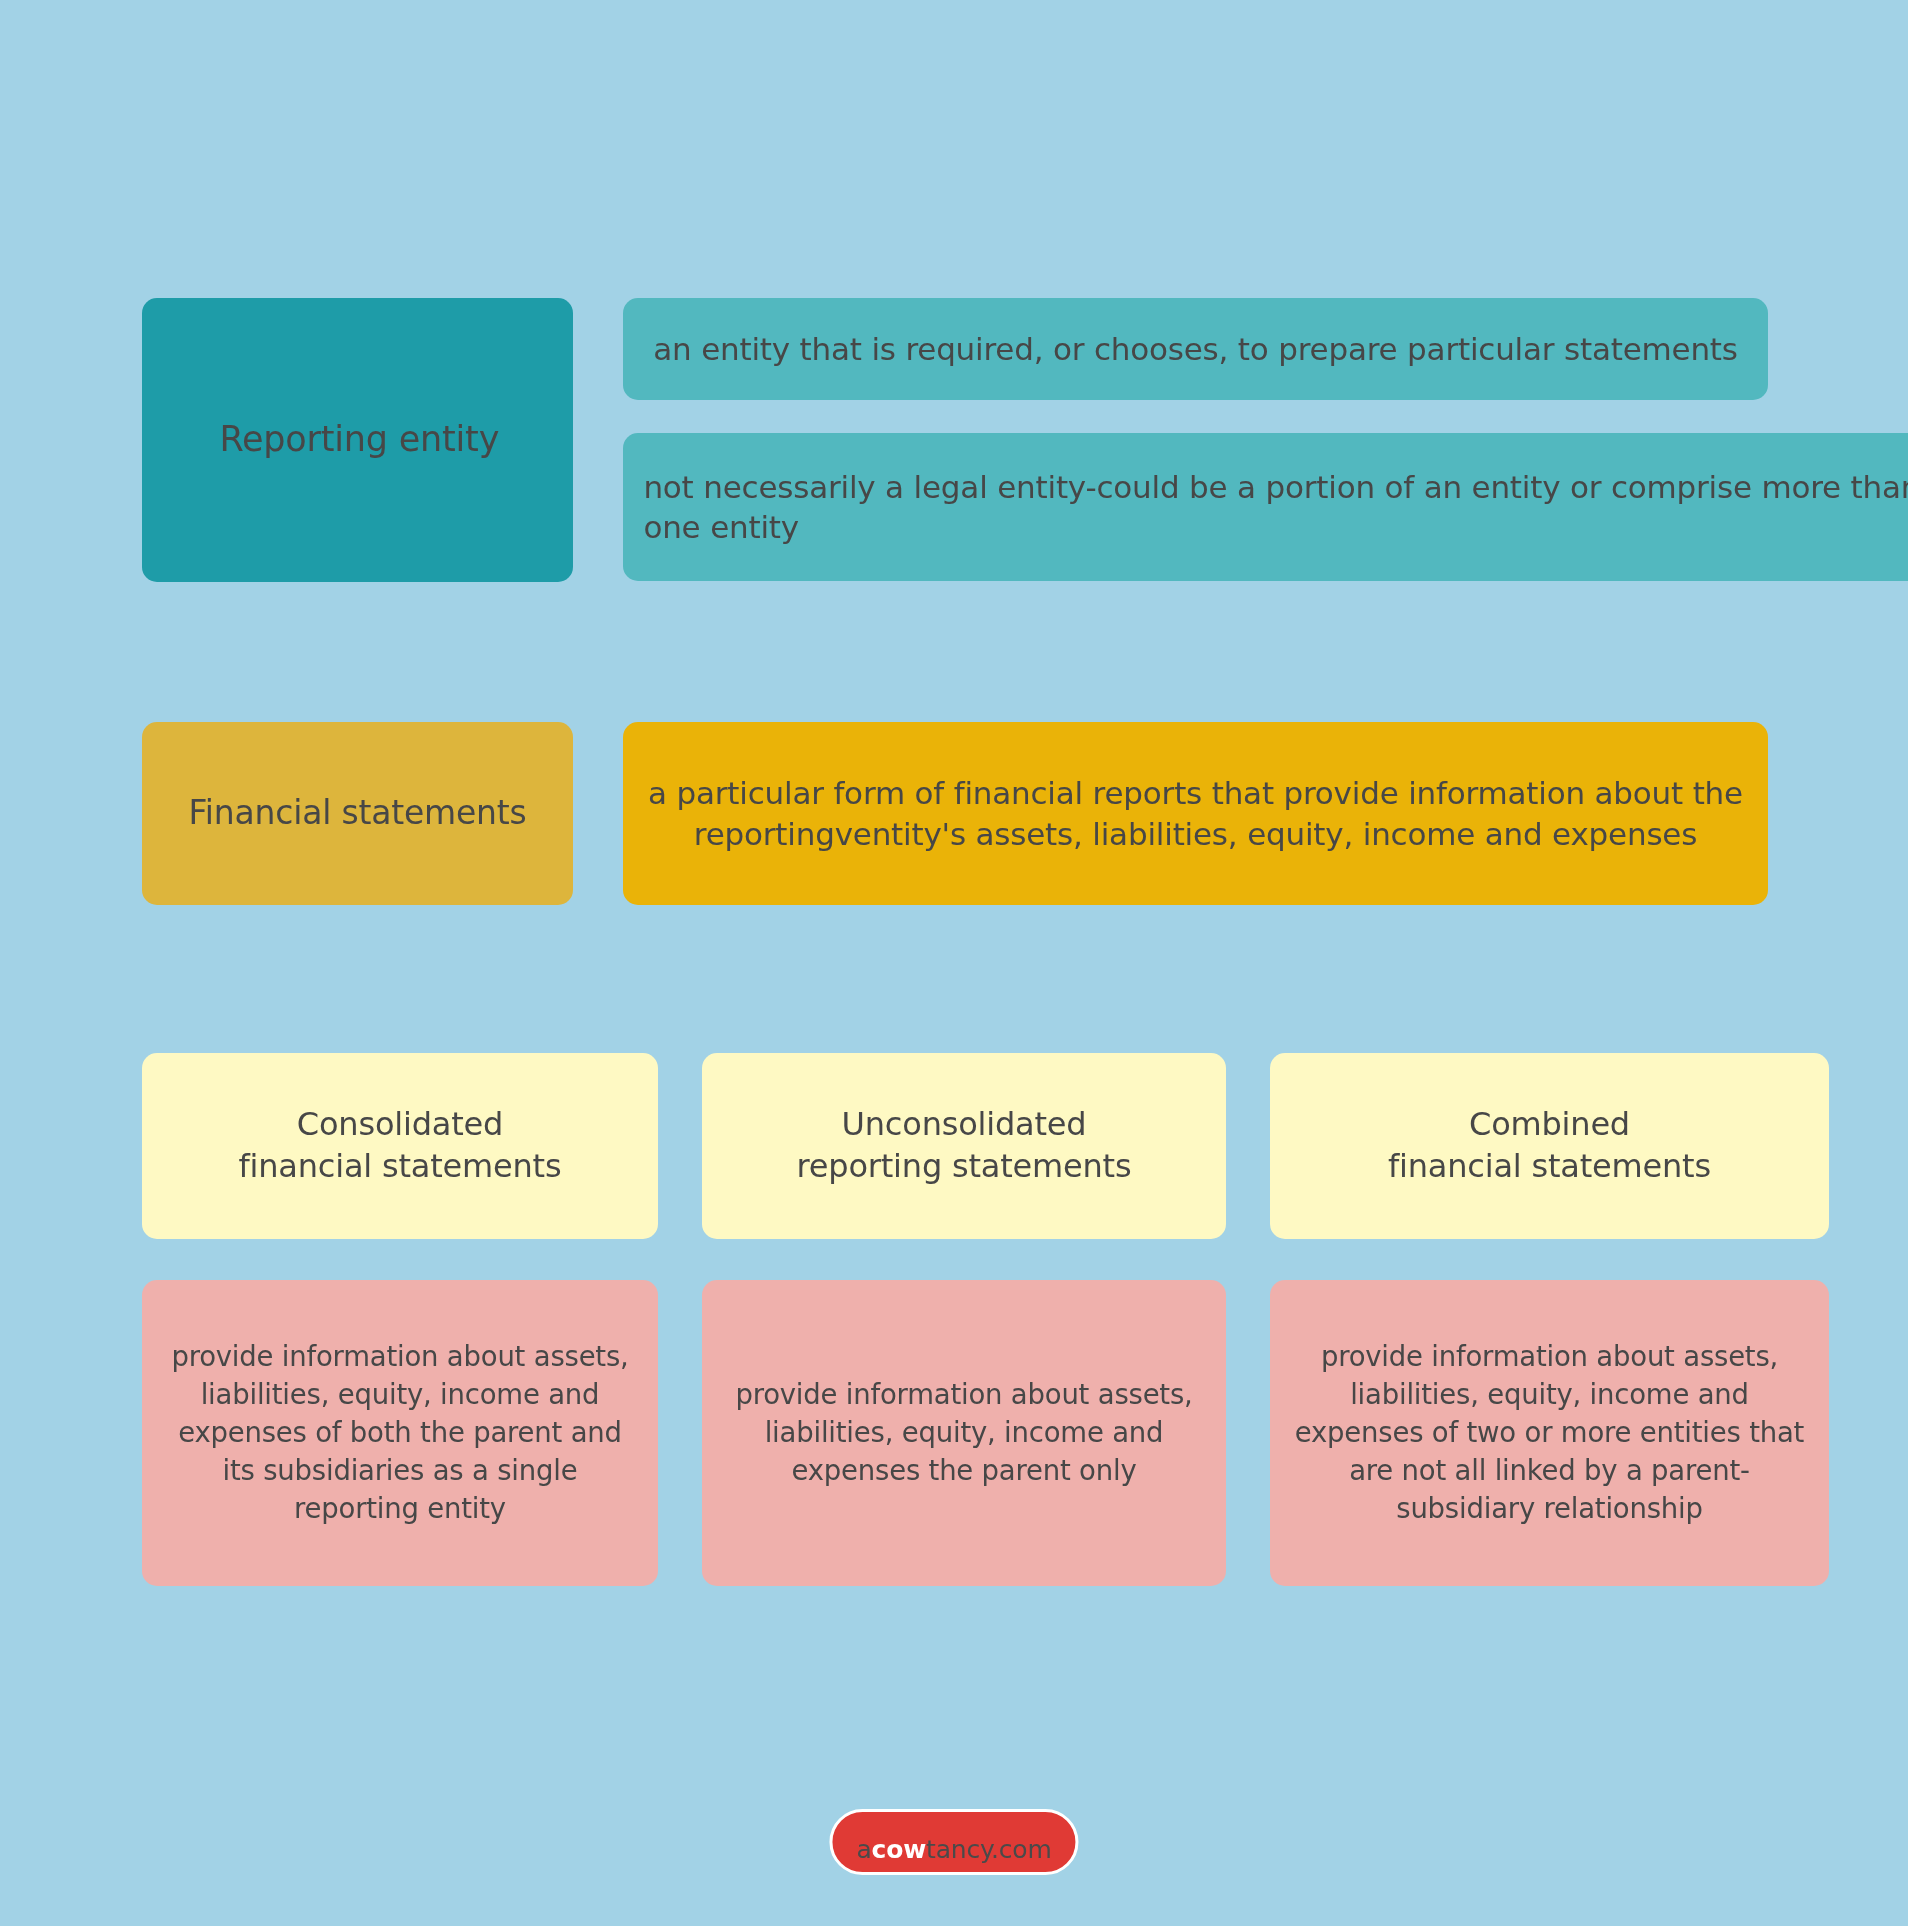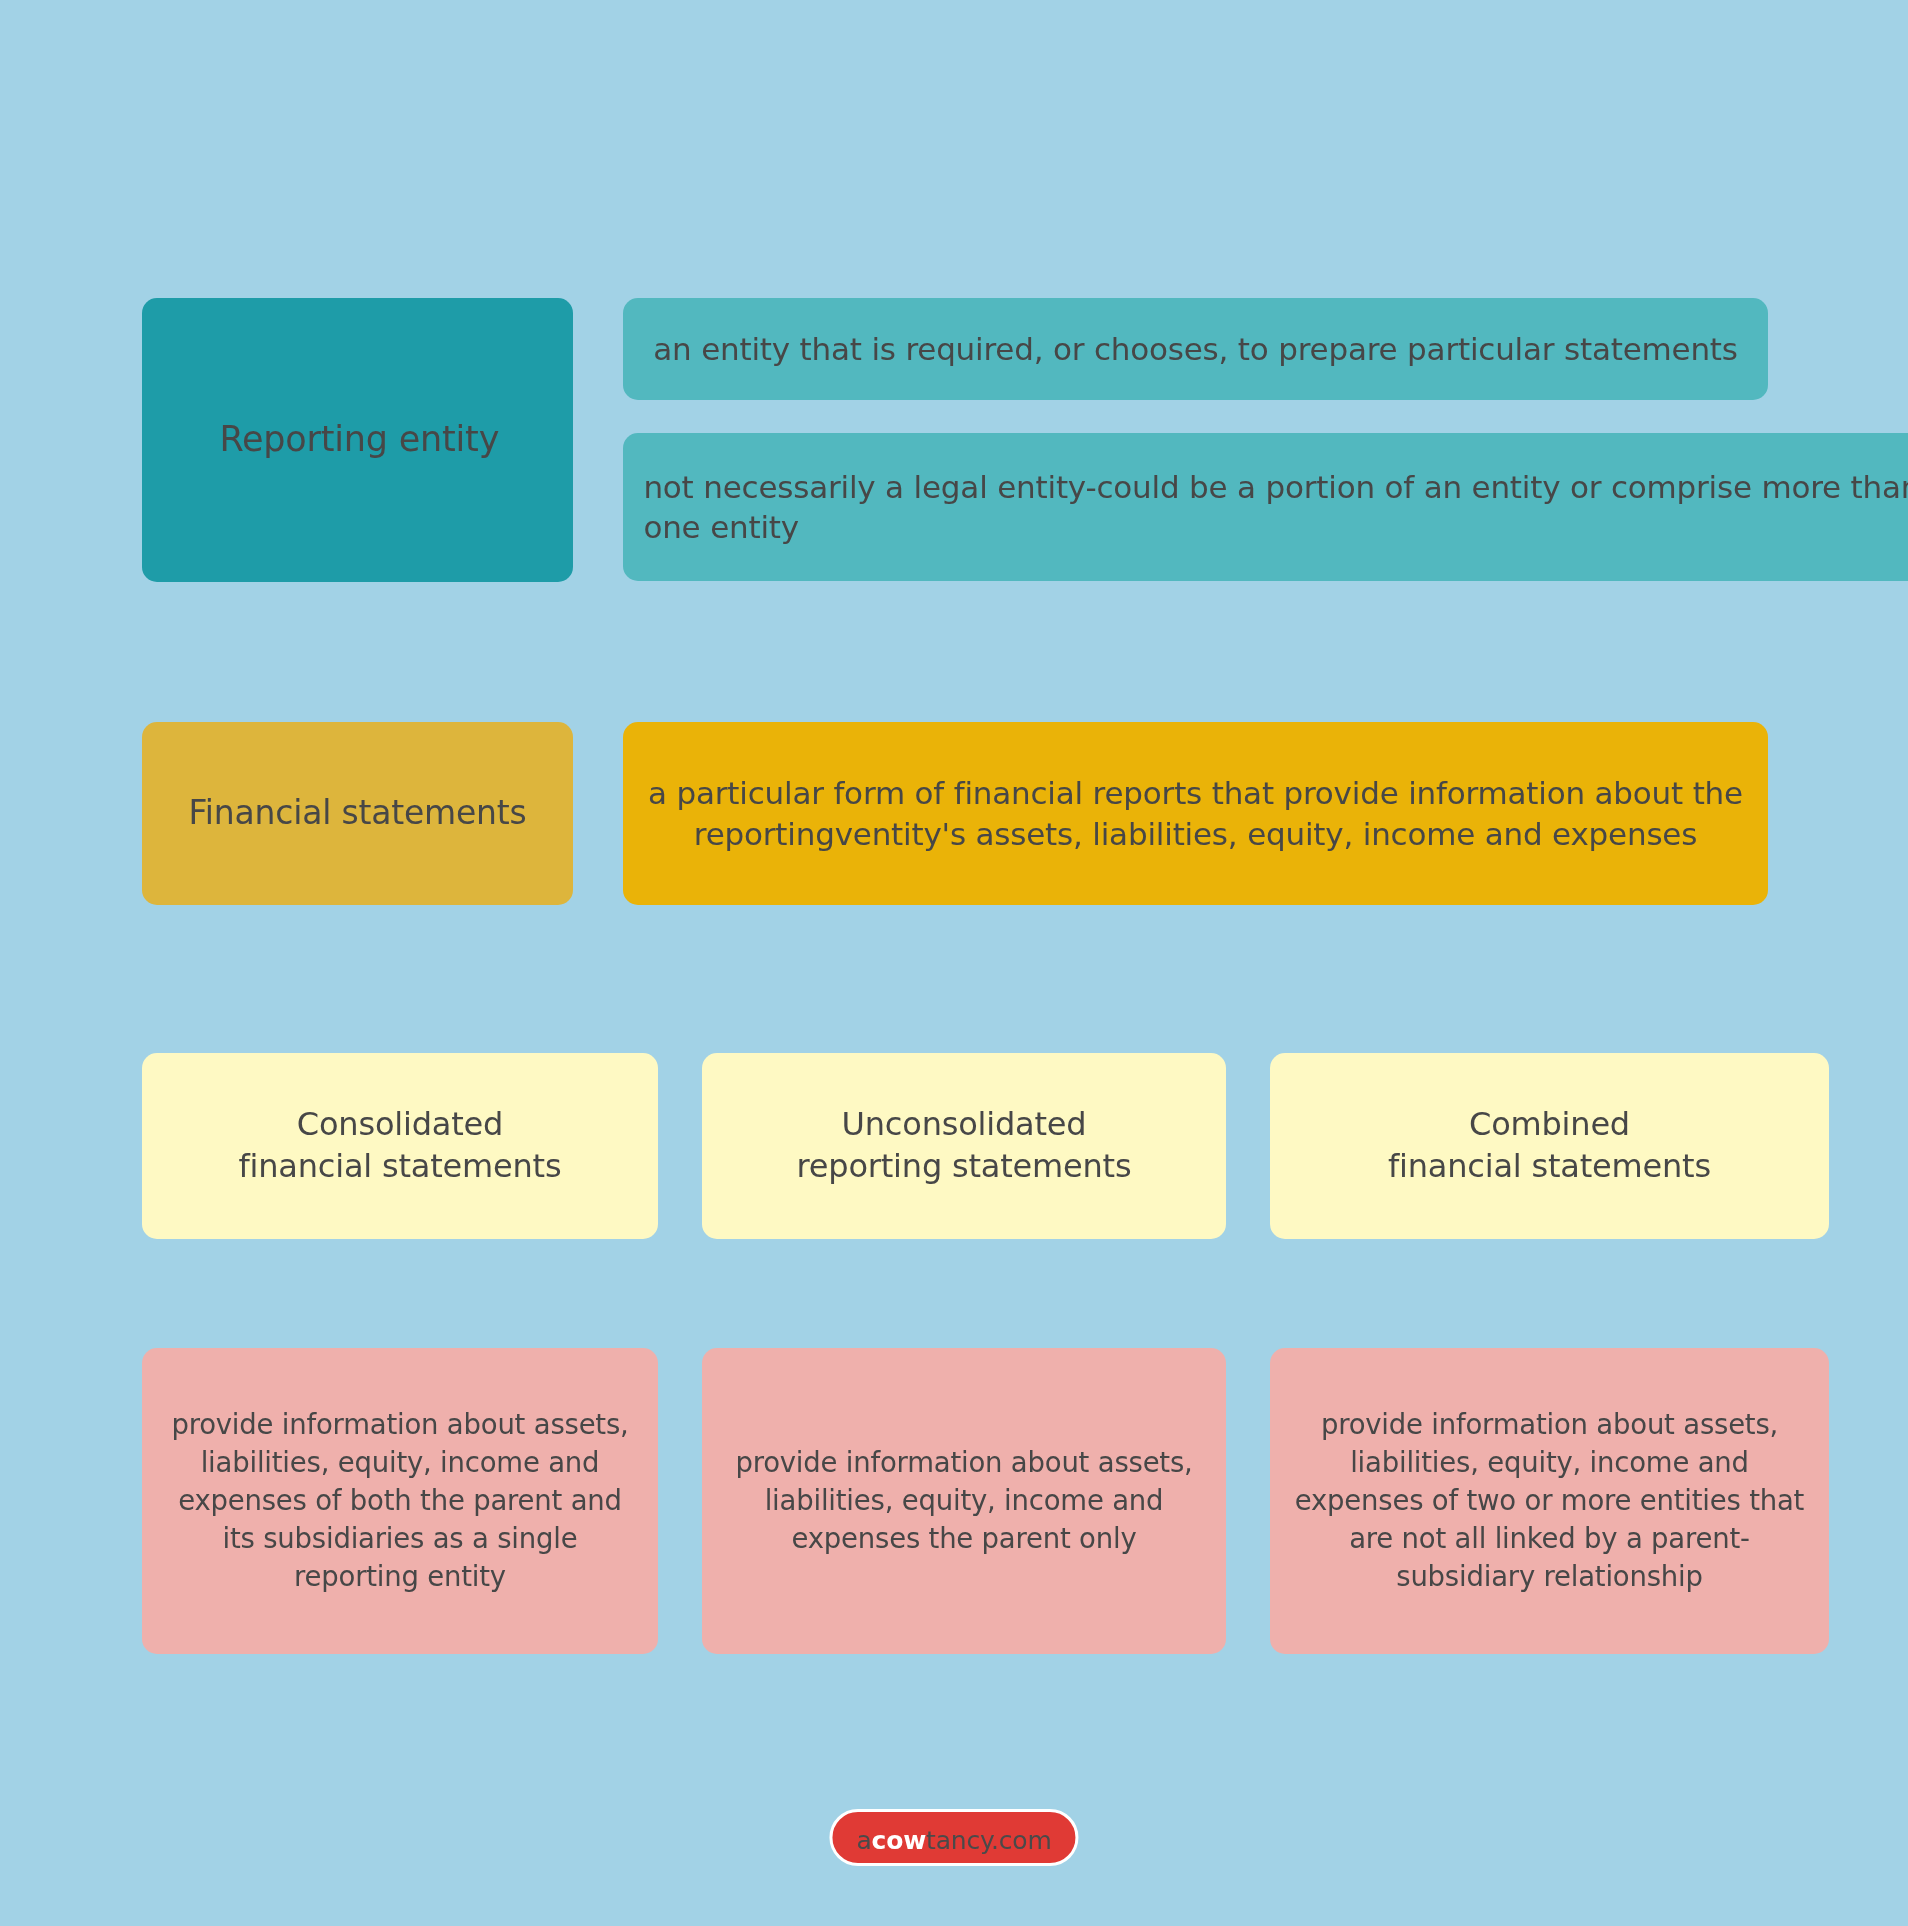--- a/index.html
+++ b/index.html
@@ -84,40 +84,40 @@
     text-align: center;
   }
 
   
   .col-head {
     top: 1053px;
     height: 186px;
     font-size: 32px;
   }
   .col-body {
-    top: 1348px;
+    top: 1280px;
     height: 306px;
     font-size: 27.5px;
     align-items: center;
     line-height: 1.38;
   }
   .col-1 { left: 142px;  width: 516px; }
   .col-2 { left: 702px; width: 524px; }
   .col-3 { left: 1270px; width: 559px; }
 
   
   #footer-logo {
     position: absolute;
     left: 50%;
     transform: translateX(-50%);
     top: 1809px;
     background: #e03a35;
     border: 3.5px solid #ffffff;
     border-radius: 443px;
-    padding: 14px 24px 8px 24px;
+    padding: 23px 24px 8px 24px;
     font-size: 25px;
     color: #4a4a4a;
     white-space: nowrap;
     letter-spacing: -0.2px;
     display: inline-block;
   }
   #footer-logo .lg-cow {
     color: #ffffff;
     font-weight: 700;
   }

